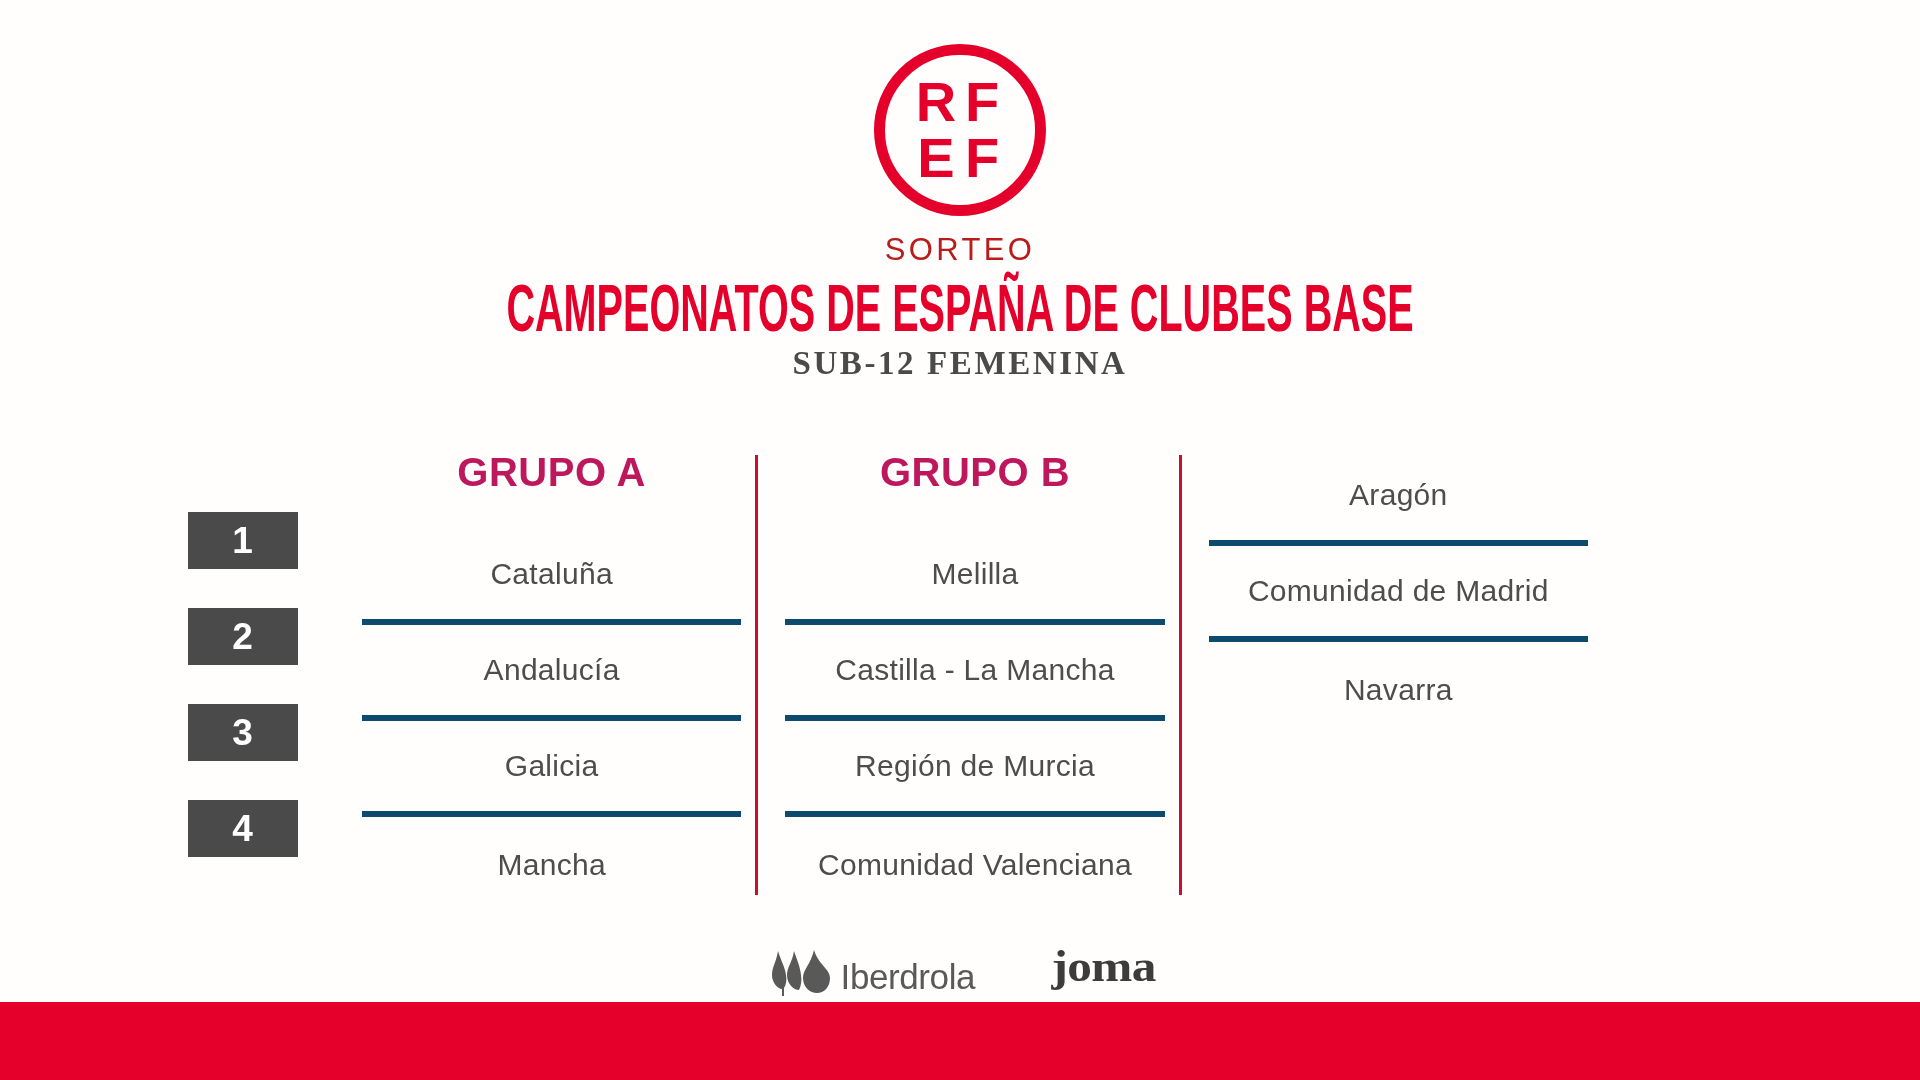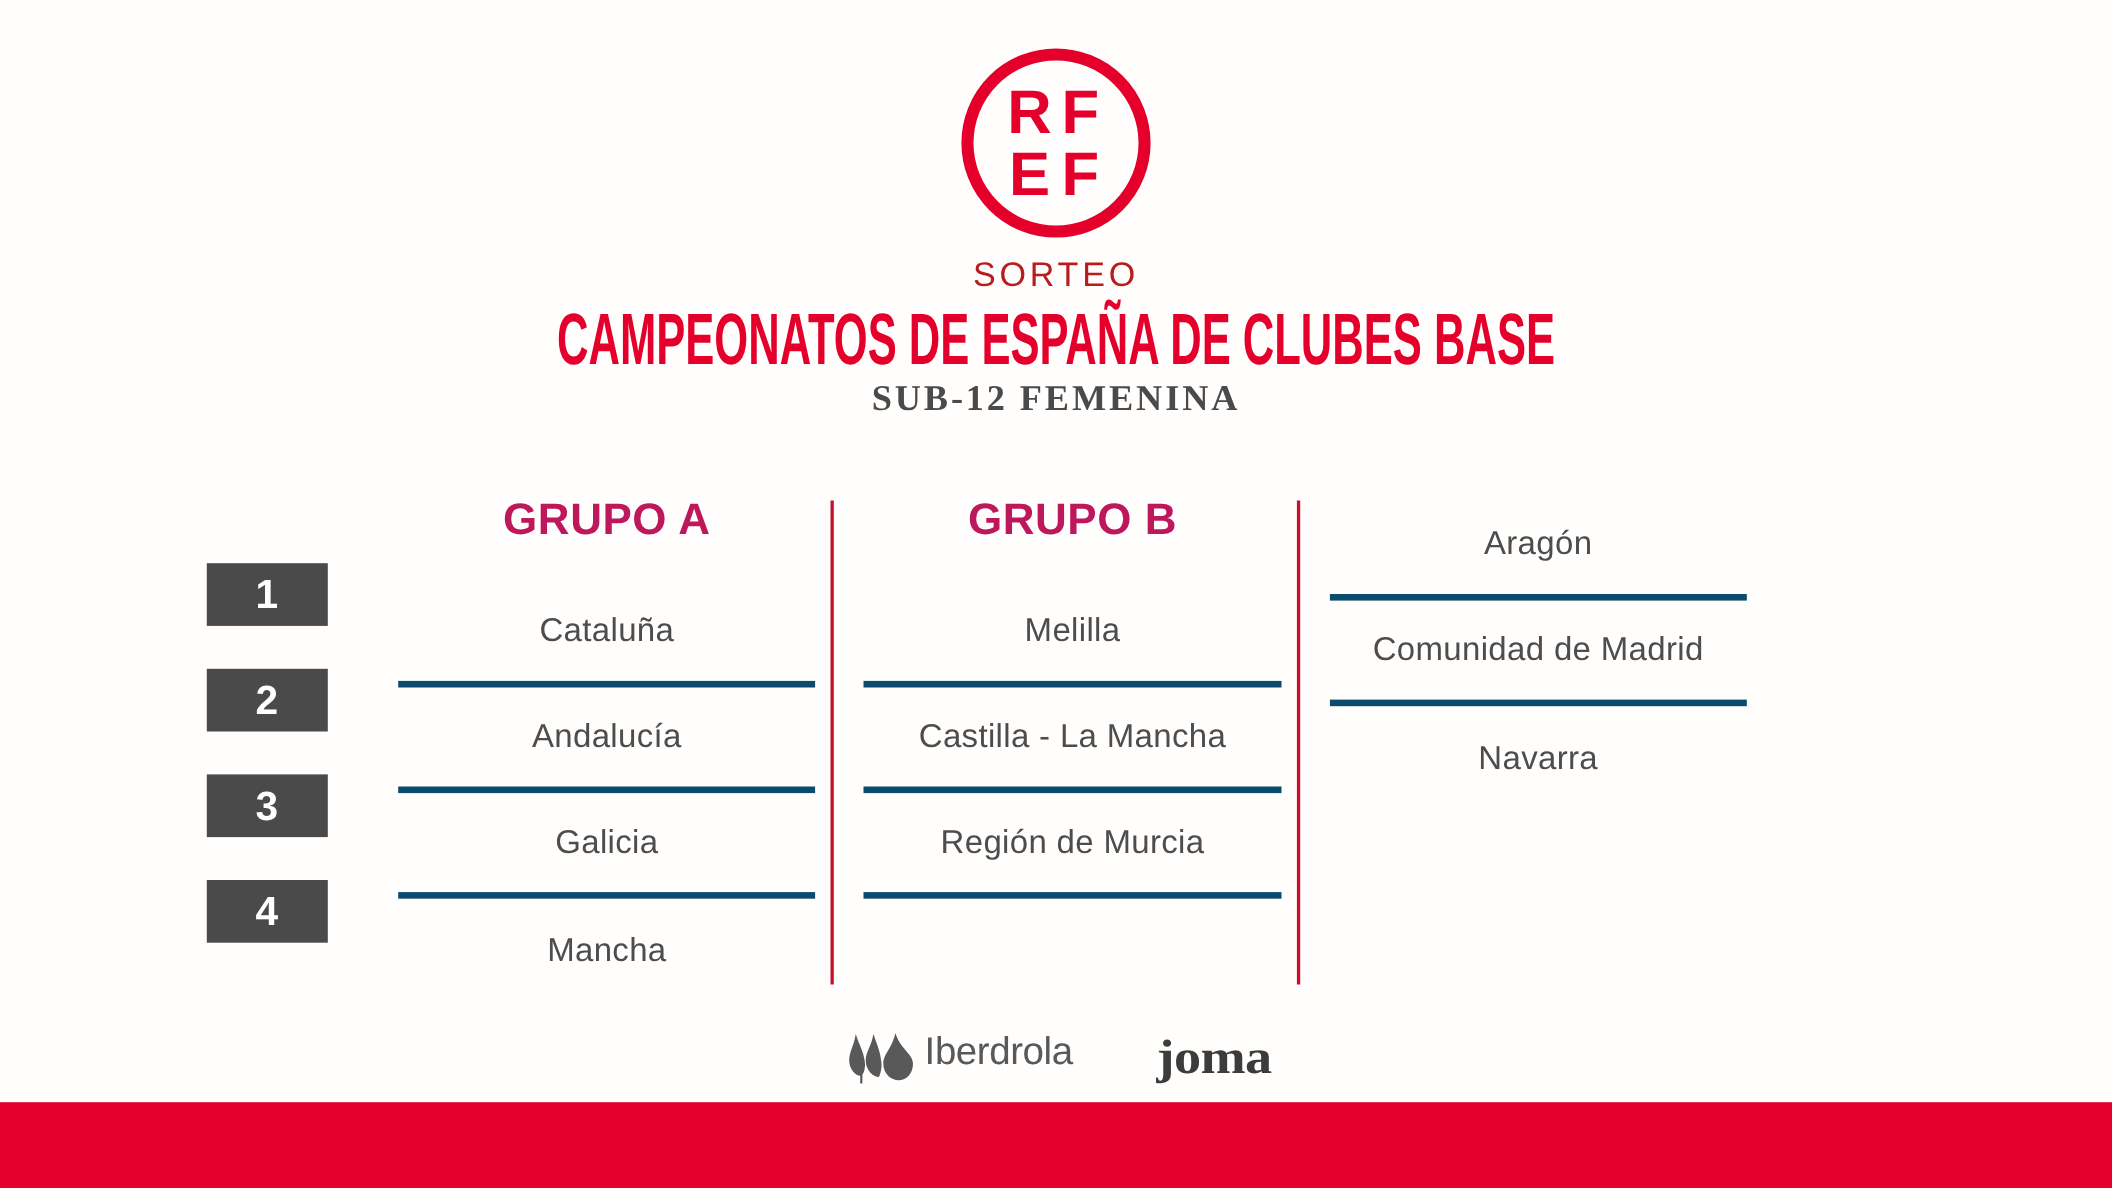--- a/index.html
+++ b/index.html
@@ -167,22 +167,23 @@
     top: 935px;
     left: 0;
     width: 1920px;
     display: flex;
     align-items: center;
     justify-content: center;
     gap: 82px;
   }
   .iberdrola {
     display: flex;
-    align-items: flex-start;
+    align-items: flex-end;
     gap: 9px;
+    margin-top: 12px;
   }
   .iberdrola-mark { display: block; }
   .iberdrola-text {
     color: #595959;
     font-family: "Liberation Sans", sans-serif;
     font-weight: 400;
     font-size: 35px;
     letter-spacing: -0.4px;
   }
   .joma-text {
@@ -248,20 +249,21 @@
         <li class="team-item last">Mancha</li>
       </ul>
     </div>
 
     <div class="group">
       <div class="group-title">GRUPO B</div>
       <ul class="team-list">
         <li class="team-item">Melilla</li>
         <li class="team-item">Castilla - La Mancha</li>
         <li class="team-item">Región de Murcia</li>
+        <li class="team-item last">Comunidad Valenciana</li>
       </ul>
     </div>
 
     <div class="group">
       <ul class="team-list">
         <li class="team-item">Aragón</li>
         <li class="team-item">Comunidad de Madrid</li>
         <li class="team-item last">Navarra</li>
         <li class="team-item empty"></li>
       </ul>

